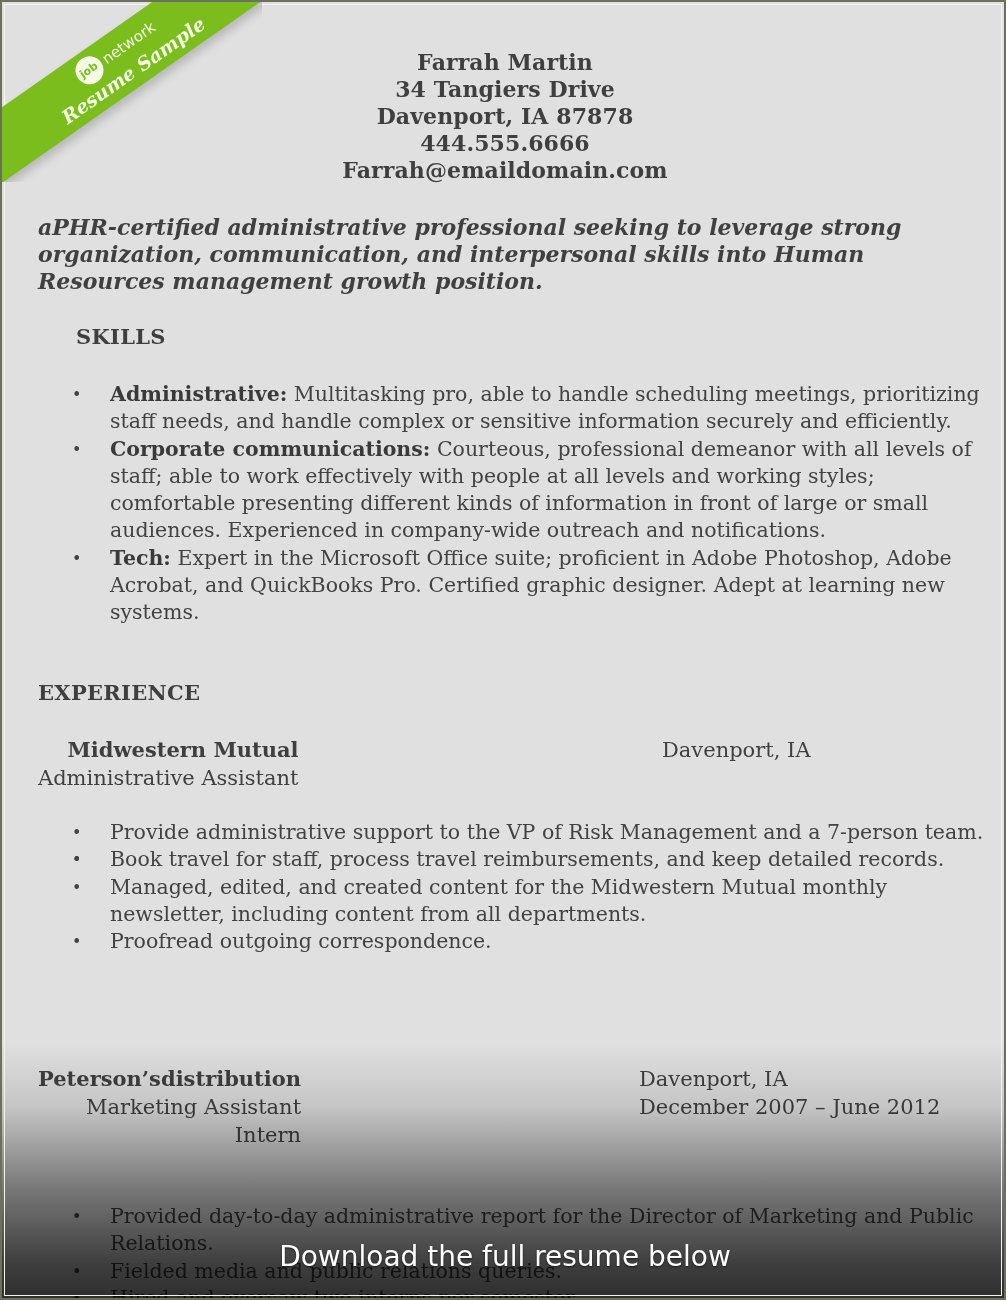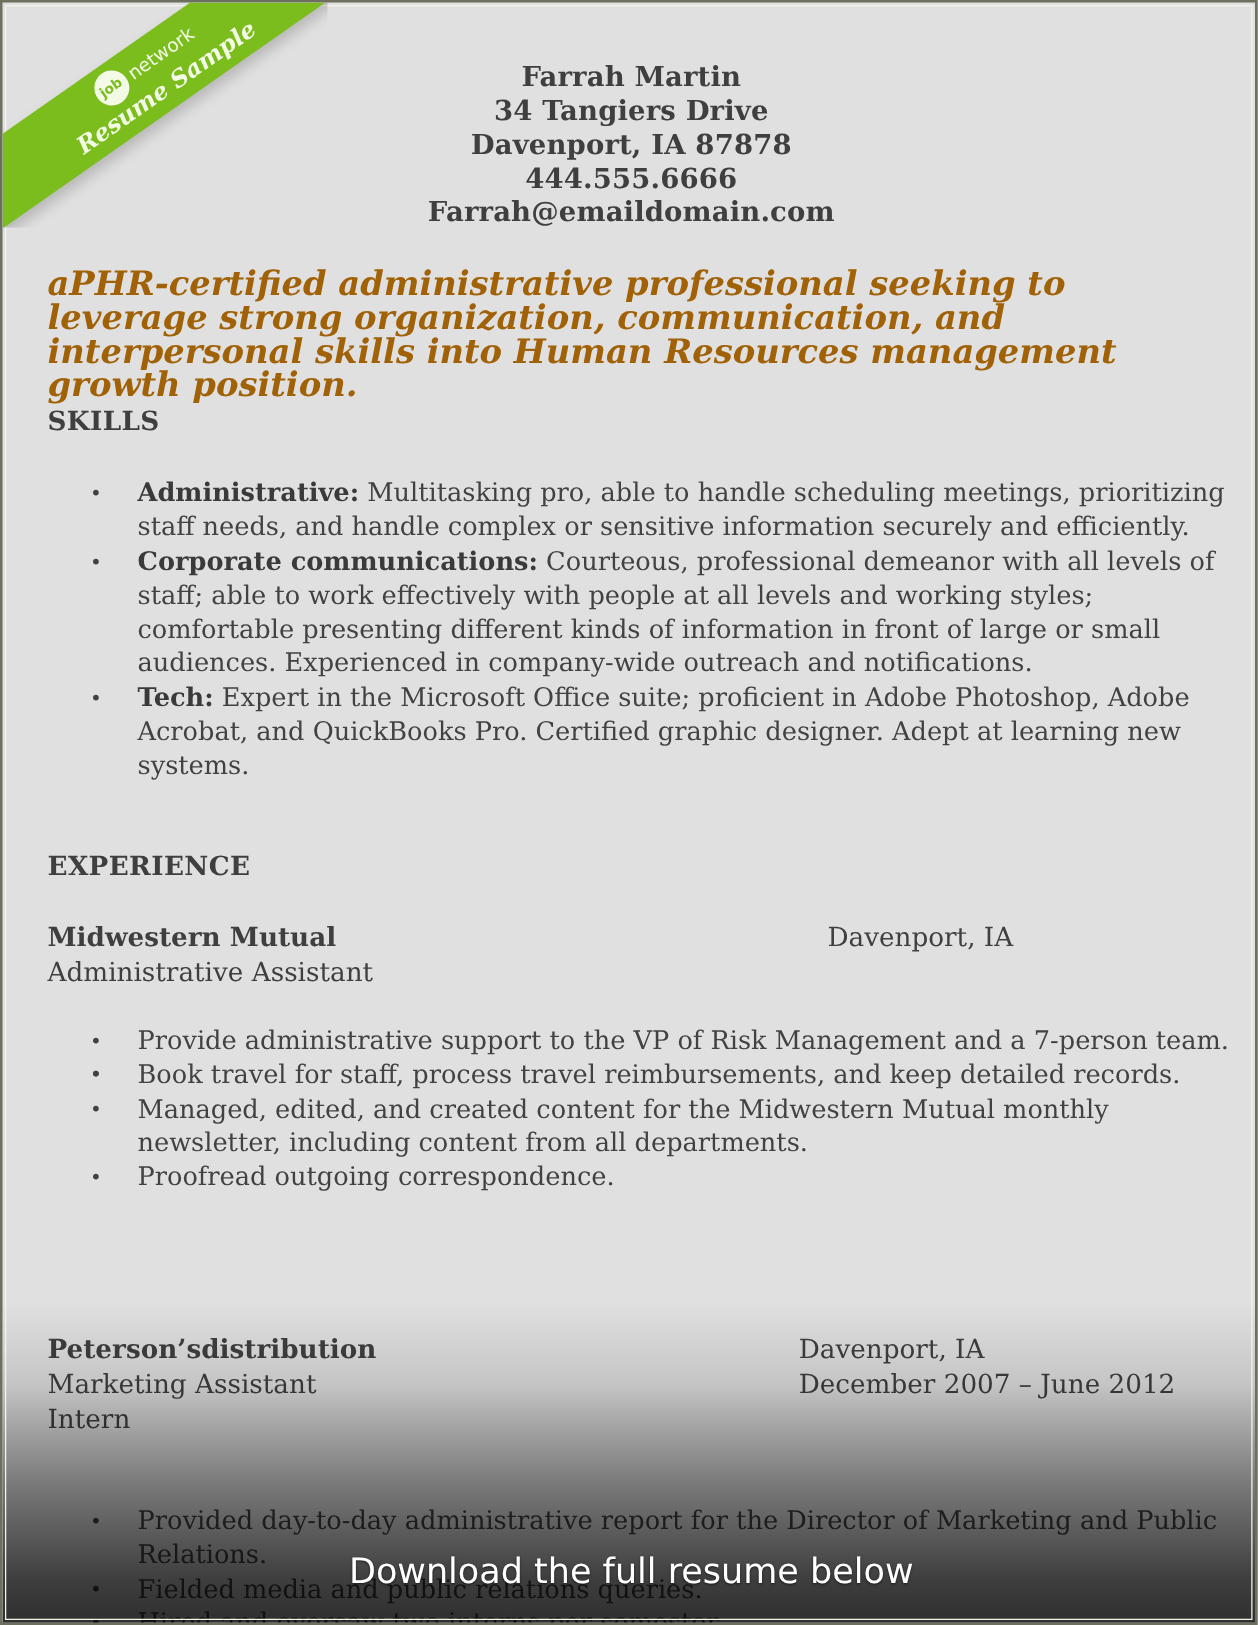--- a/index.html
+++ b/index.html
@@ -22,38 +22,38 @@
       color: #3d3d3d;
     }
     .header {
       position: absolute; top: 47px; left: 0; width: 1006px;
       text-align: center; font-weight: bold; font-size: 22px; line-height: 27px;
       color: #3f3f3f;
     }
     .header div { letter-spacing: 0.1px; }
     .objective {
       position: absolute; top: 212px; left: 36px; width: 940px;
-      font-style: italic; font-weight: bold; font-size: 27px; line-height: 27px;
-      color: #a16207;
+      font-style: italic; font-weight: bold; font-size: 22px; line-height: 27px;
+      color: #404040;
     }
     .section-title {
       position: absolute; left: 36px; font-weight: bold; font-size: 21px; color: #3f3f3f;
       letter-spacing: 0.3px;
     }
     ul.bullets {
       position: absolute; left: 36px; width: 950px; list-style: none;
       font-size: 20.5px; line-height: 27.3px; color: #424242;
     }
     ul.bullets li { position: relative; padding-left: 72px; }
     ul.bullets li .dot {
       position: absolute; left: 34px; top: 0; font-size: 16px;
     }
     ul.bullets li b { font-weight: bold; color: #3a3a3a; }
     .job { position: absolute; left: 36px; width: 940px; font-size: 21px; line-height: 28px; color: #3f3f3f; }
-    .job .left { position: absolute; left: 0; top: 0; }
+    .job .left { position: absolute; left: 0; top: 0; text-align: right; }
     .job .right { position: absolute; top: 0; }
     .job .company { font-weight: bold; }
     .job .title { }
     .ribbon {
       position: absolute; left: -60px; top: 28px; width: 360px; height: 62px;
       background: #7cbd1e;
       transform: rotate(-35deg); transform-origin: center;
       box-shadow: 0 6px 10px rgba(0,0,0,0.18);
       z-index: 6;
       display: flex; align-items: center; justify-content: center;
@@ -104,21 +104,21 @@
     <div class="header">
       <div>Farrah Martin</div>
       <div>34 Tangiers Drive</div>
       <div>Davenport, IA 87878</div>
       <div>444.555.6666</div>
       <div>Farrah@emaildomain.com</div>
     </div>
 
     <div class="objective">aPHR-certified administrative professional seeking to leverage strong organization, communication, and interpersonal skills into Human Resources management growth position.</div>
 
-    <div class="section-title" style="top:322px;">SKILLS</div>
+    <div class="section-title" style="top:322px;margin-left:38px;">SKILLS</div>
 
     <ul class="bullets" style="top:379px;">
       <li>
         <span class="dot">•</span>
         <b>Administrative:</b><span> Multitasking pro, able to handle scheduling meetings, prioritizing staff needs, and handle complex or sensitive information securely and efficiently.</span>
       </li>
       <li>
         <span class="dot">•</span>
         <b>Corporate communications:</b><span> Courteous, professional demeanor with all levels of staff; able to work effectively with people at all levels and working styles; comfortable presenting different kinds of information in front of large or small audiences. Experienced in company-wide outreach and notifications.</span>
       </li>

